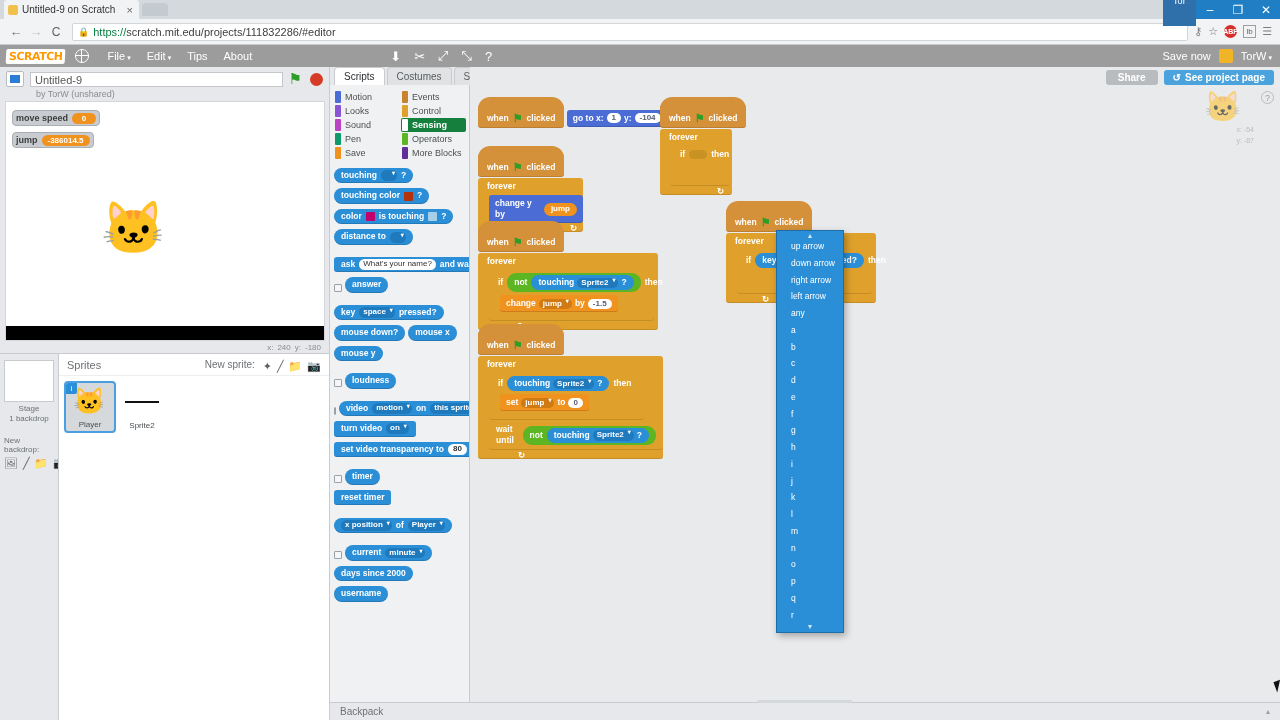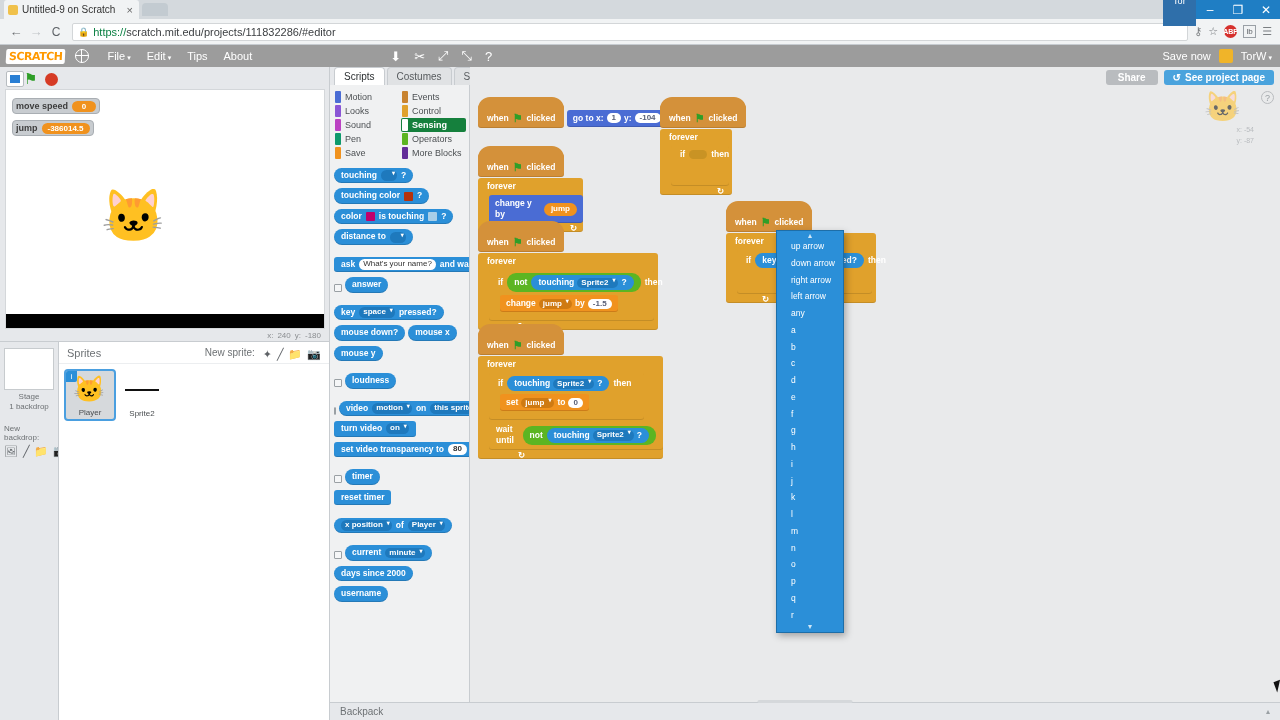--- a/index.html
+++ b/index.html
@@ -370,23 +370,25 @@
 </div>
 
 <div class="main">
 
   <div class="left-col">
 
     <div class="stage-header">
       <span class="small-stage-ico">
           <i></i>
         </span>
+      <span class="project-title-input">Untitled-9</span>
       <span class="flag-green">⚑</span>
       <span class="stop-red"></span>
     </div>
+    <div class="byline">by TorW (unshared)</div>
 
     <div class="stage">
       <div class="watcher" style="left:6px; top:8px;">
         <span>move speed</span>
         <span class="val">0</span>
       </div>
       <div class="watcher" style="left:6px; top:30px;">
         <span>jump</span>
         <span class="val">-386014.5</span>
       </div>

